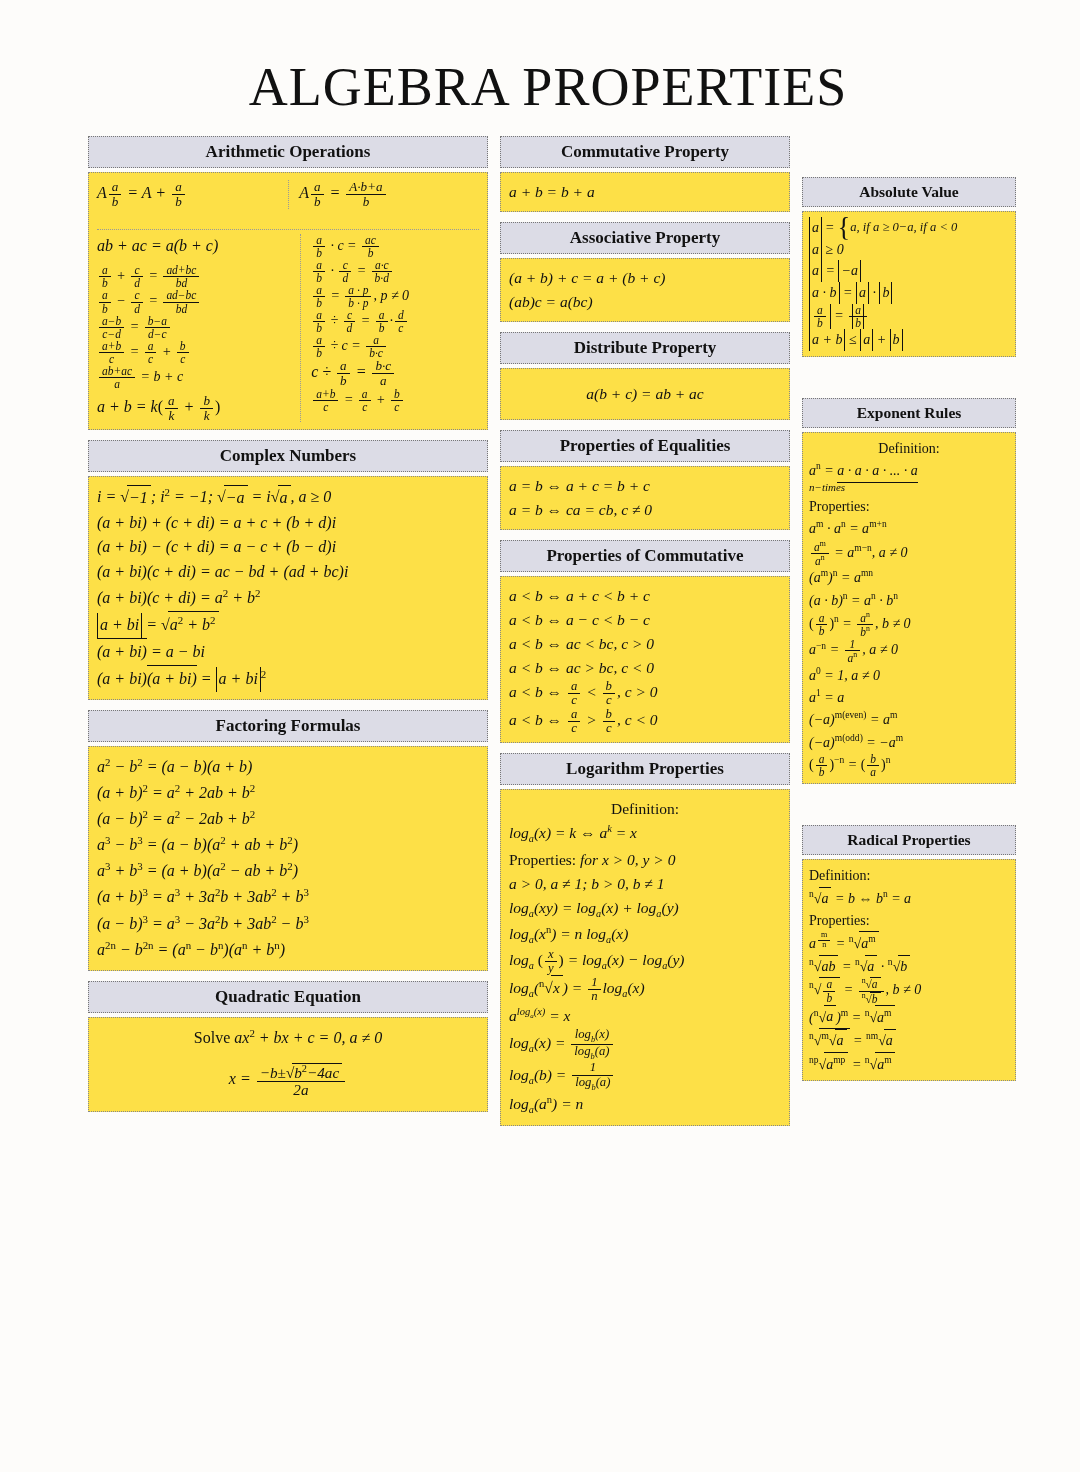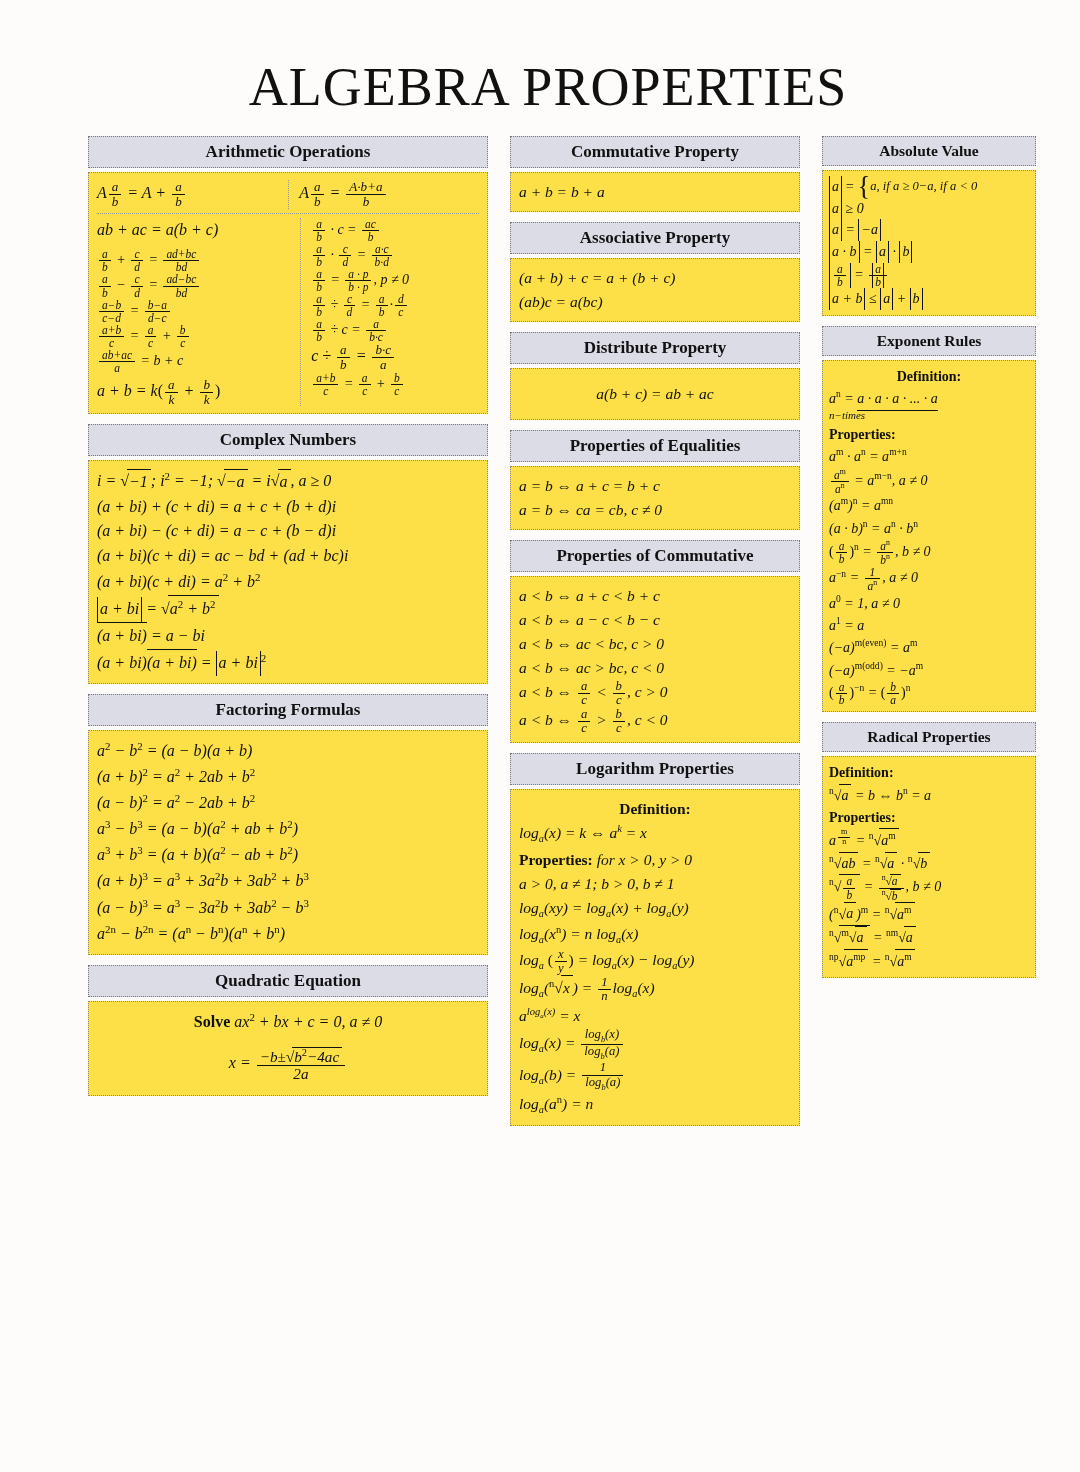--- a/index.html
+++ b/index.html
@@ -24,39 +24,39 @@
   .title {
     text-align: center;
     font-family: "Liberation Serif", serif;
     font-size: 54px;
     letter-spacing: 1px;
     font-weight: normal;
     margin: 56px 0 18px 16px;
   }
   .columns {
     display: flex;
-    gap: 22px;
+    gap: 12px;
     padding: 0 88px 0 88px;
     box-sizing: border-box;
     align-items: flex-start;
   }
   .col-left { width: 400px; flex: 0 0 400px; }
   .col-mid  { width: 290px; flex: 0 0 290px; }
   .col-right{ width: 214px; flex: 0 0 214px; }
 
   .sec-head {
     background: #dcdce6;
     border: 1px dotted #777;
     text-align: center;
     font-weight: bold;
     font-size: 17px;
     padding: 5px 2px;
     margin-bottom: 4px;
   }
-  .sec-head.small { font-size: 15.5px; }
+  .sec-head.small { font-size: 15.5px; margin-top: 41px; }
   .sec-body {
     border: 1px dotted #888;
     background: #fde047;
     padding: 7px 8px;
     margin-bottom: 10px;
   }
   .sec-body.tight { padding: 5px 6px; }
 
   .math {
     font-family: "Liberation Serif", serif;
@@ -120,21 +120,21 @@
     line-height: 1.35;
     vertical-align: middle;
   }
   .abs {
     display: inline-block;
     border-left: 1px solid #111;
     border-right: 1px solid #111;
     padding: 0 2px;
     font-style: italic;
   }
-  .lbl { font-weight: bold; font-style: normal; }
+  .lbl { font-weight: normal; font-style: normal; }
   .center { text-align: center; }
   .ntimes {
     font-size: 11px;
     font-style: italic;
     display: block;
     margin-top: -4px;
   }
   .ul { border-bottom: 1px solid #111; display:inline-block; }
   .ov { border-top: 1px solid #111; display:inline-block; padding-top:1px; }
 </style>
@@ -164,21 +164,21 @@
           <div class="math divider-v">
             <div class="row">A<span class="frac">
                   <span>a</span>
                   <span>b</span>
                 </span> = <span class="frac">
                   <span>A·b+a</span>
                   <span>b</span>
                 </span></div>
           </div>
         </div>
-        <div class="two-col" style="margin-top:4px;border-top:1px dotted #999;padding-top:4px;">
+        <div class="two-col" style="margin-top:20px;border-top:1px dotted #999;padding-top:4px;">
           <div class="math sm">
             <div class="row" style="font-size:16px">ab + ac = a(b + c)</div>
             <div class="row" style="margin-top:6px"><span class="frac">
                   <span>a</span>
                   <span>b</span>
                 </span> + <span class="frac">
                   <span>c</span>
                   <span>d</span>
                 </span> = <span class="frac">
                   <span>ad+bc</span>

